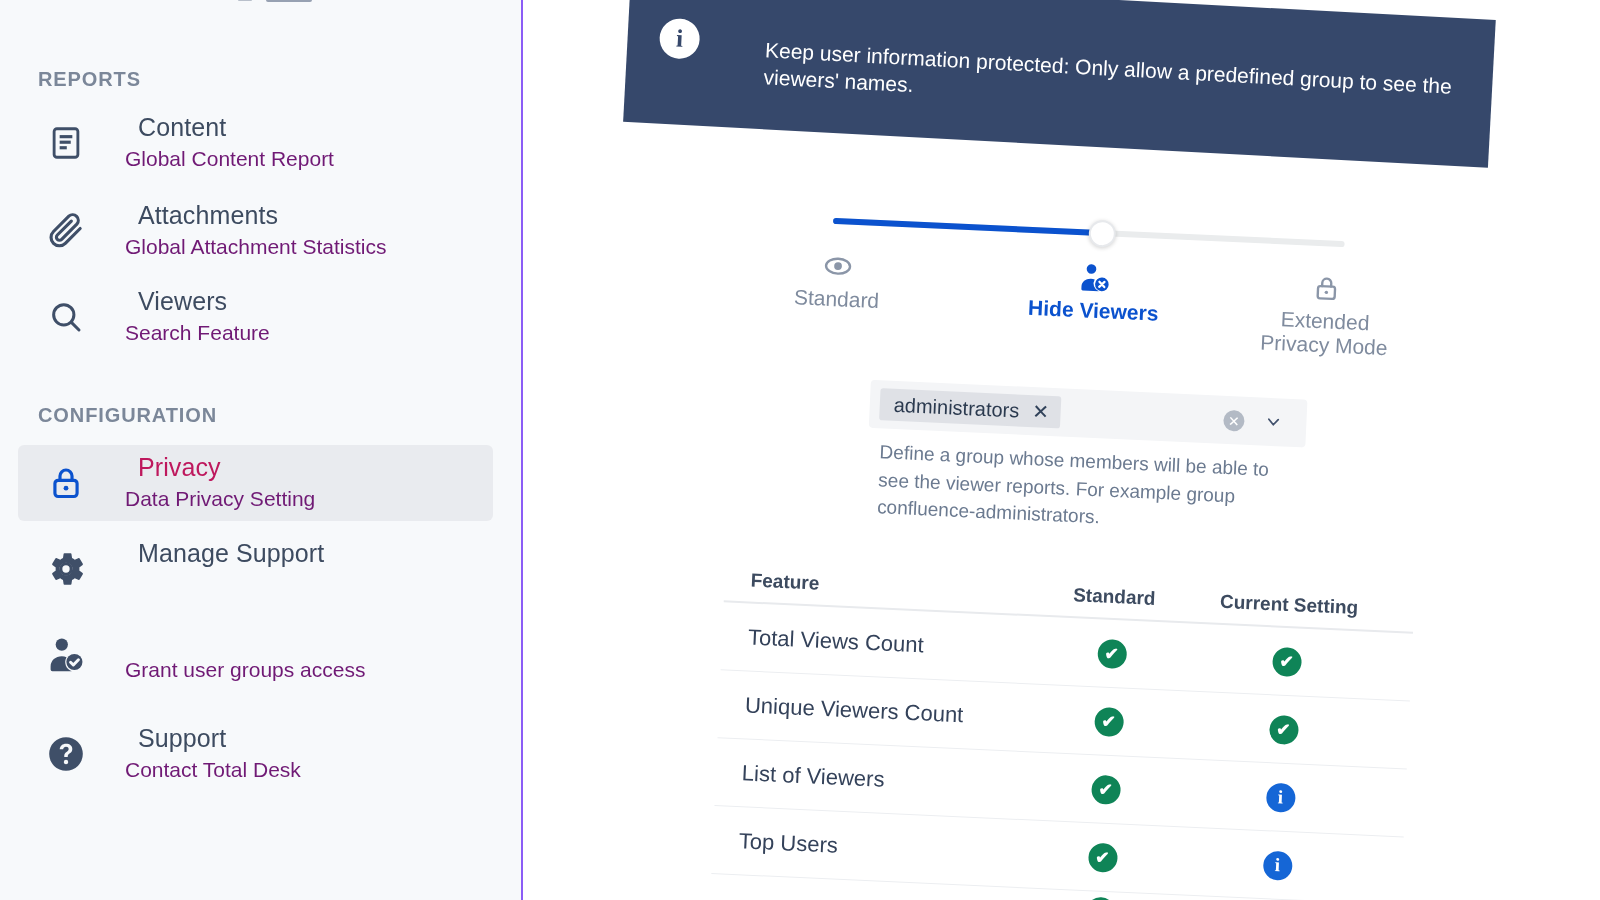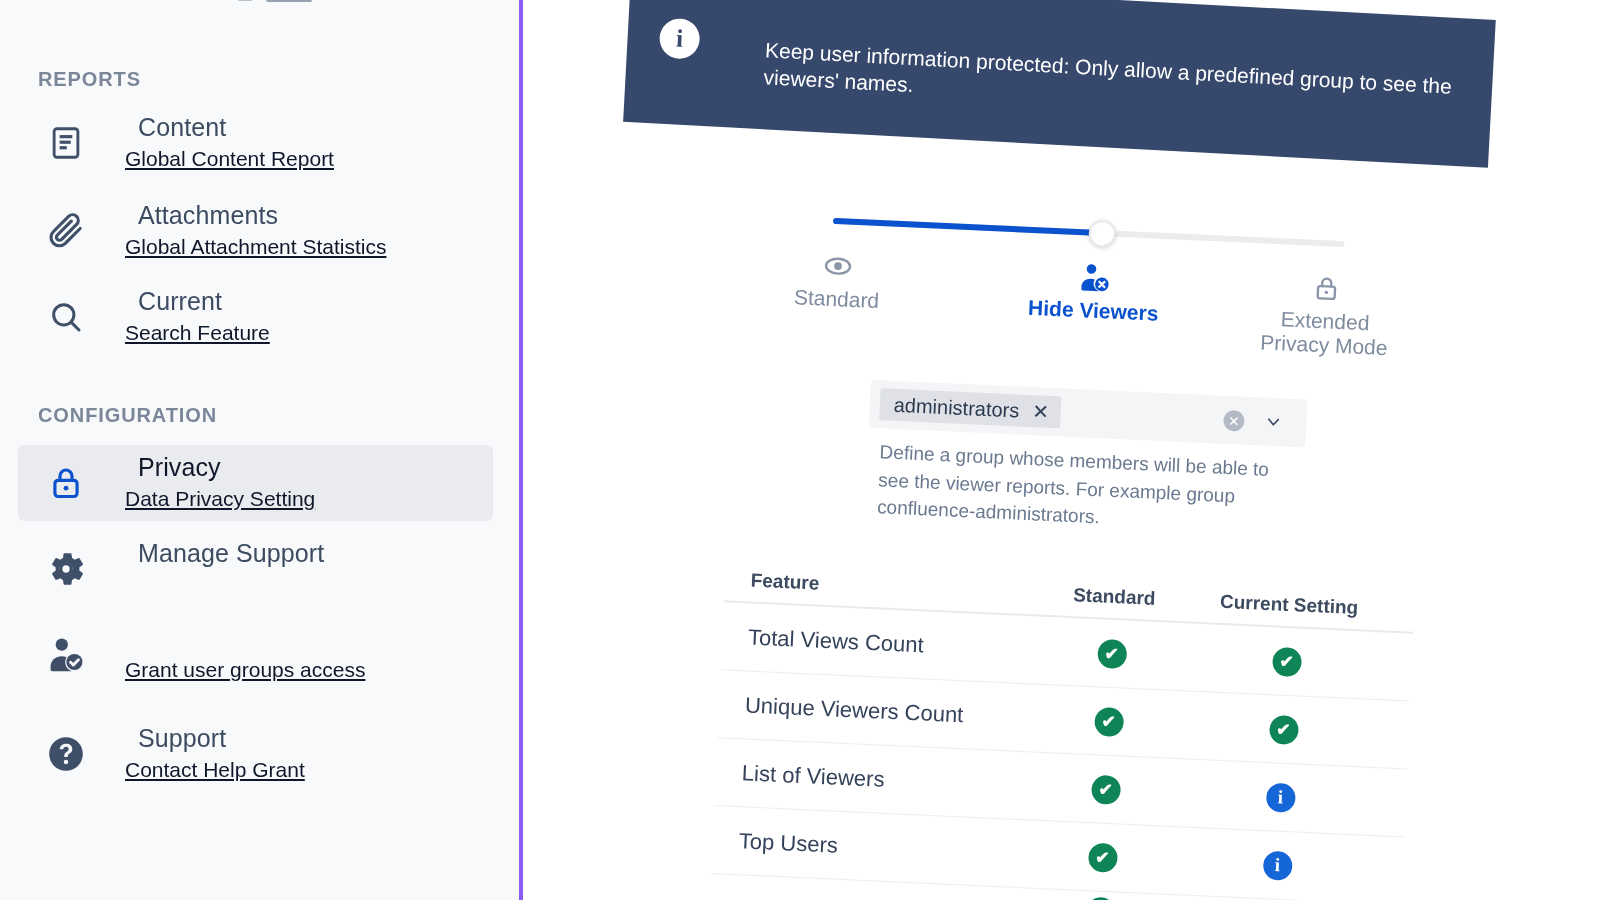--- a/index.html
+++ b/index.html
@@ -20,21 +20,21 @@
     overflow: hidden;
   }
 
   
   #sidebar {
     position: absolute;
     left: 0; top: 0;
     width: 523px;
     height: 900px;
     background: #f7f9fb;
-    border-right: 4px solid #8b5cf6;
+    border-right: 2px solid #8b5cf6;
   }
 
   .side-crumb {
     position: absolute;
     left: 238px; top: -8px;
     width: 120px; height: 10px;
   }
   .side-crumb .c1 {
     position: absolute; left: 0; top: 4px;
     width: 14px; height: 5px; background: #b9c0cb; border-radius: 1px;
@@ -74,28 +74,27 @@
   }
   .nav-icon.blue { color: #0b52ce; }
 
   .nav-title {
     position: absolute;
     left: 120px; top: 8px;
     font-size: 25px;
     color: #3d4b60;
     letter-spacing: 0.1px;
   }
-  .nav-title.blue { color: #0f172a; }
+  .nav-title.blue { color: #be185d; }
 
   .nav-sub {
     position: absolute;
     left: 107px; top: 42px;
     font-size: 21px;
-    color: #0f172a;
-    text-decoration: underline;
+    color: #701a75;
   }
 
   
   #panel {
     position: absolute;
     left: 523px; top: 0;
     width: 1077px; height: 900px;
     overflow: hidden;
   }
 
@@ -326,21 +325,21 @@
       <span class="nav-sub">Global Attachment Statistics</span>
     </div>
 
     <div class="nav-item" style="top:279px">
       <span class="nav-icon">
         <svg width="38" height="38" viewBox="0 0 24 24" fill="none" stroke="currentColor" stroke-width="1.9" stroke-linecap="round">
           <circle cx="10.6" cy="10.6" r="6.4"></circle>
           <line x1="15.4" y1="15.4" x2="20.2" y2="20.2"></line>
         </svg>
       </span>
-      <span class="nav-title">Current</span>
+      <span class="nav-title">Viewers</span>
       <span class="nav-sub">Search Feature</span>
     </div>
 
     <div class="section-title" id="sec-config">CONFIGURATION</div>
 
     <div class="nav-item active" style="top:445px">
       <span class="nav-icon blue">
         <svg width="38" height="38" viewBox="0 0 24 24" fill="none" stroke="currentColor" stroke-width="2" stroke-linecap="round">
           <rect x="5" y="10.3" width="14" height="10.2" rx="2"></rect>
           <path d="M8.2 10.3V7.6a3.8 3.8 0 0 1 7.6 0v2.7"></path>
@@ -376,21 +375,21 @@
 
     <div class="nav-item" style="top:716px">
       <span class="nav-icon">
         <svg width="42" height="42" viewBox="0 0 24 24" fill="currentColor">
           <circle cx="12" cy="12" r="9.6"></circle>
           <path d="M12 6.2c-2 0-3.4 1.2-3.6 3.1h2c.1-.9.7-1.4 1.6-1.4.9 0 1.5.5 1.5 1.3 0 .7-.3 1.1-1.2 1.7-.9.6-1.3 1.2-1.3 2.2v.6h2v-.4c0-.7.3-1.1 1.2-1.7 1-.7 1.4-1.4 1.4-2.5 0-1.7-1.4-2.9-3.6-2.9z" fill="#f7f9fb"></path>
           <circle cx="12" cy="16.6" r="1.25" fill="#f7f9fb"></circle>
         </svg>
       </span>
       <span class="nav-title">Support</span>
-      <span class="nav-sub">Contact Help Grant</span>
+      <span class="nav-sub">Contact Total Desk</span>
     </div>
   </div>
 
   <div id="panel">
 
     <div id="banner">
       <div id="banner-icon">i</div>
       <div id="banner-text">Keep user information protected: Only allow a predefined group to see the viewers' names.</div>
     </div>
 

